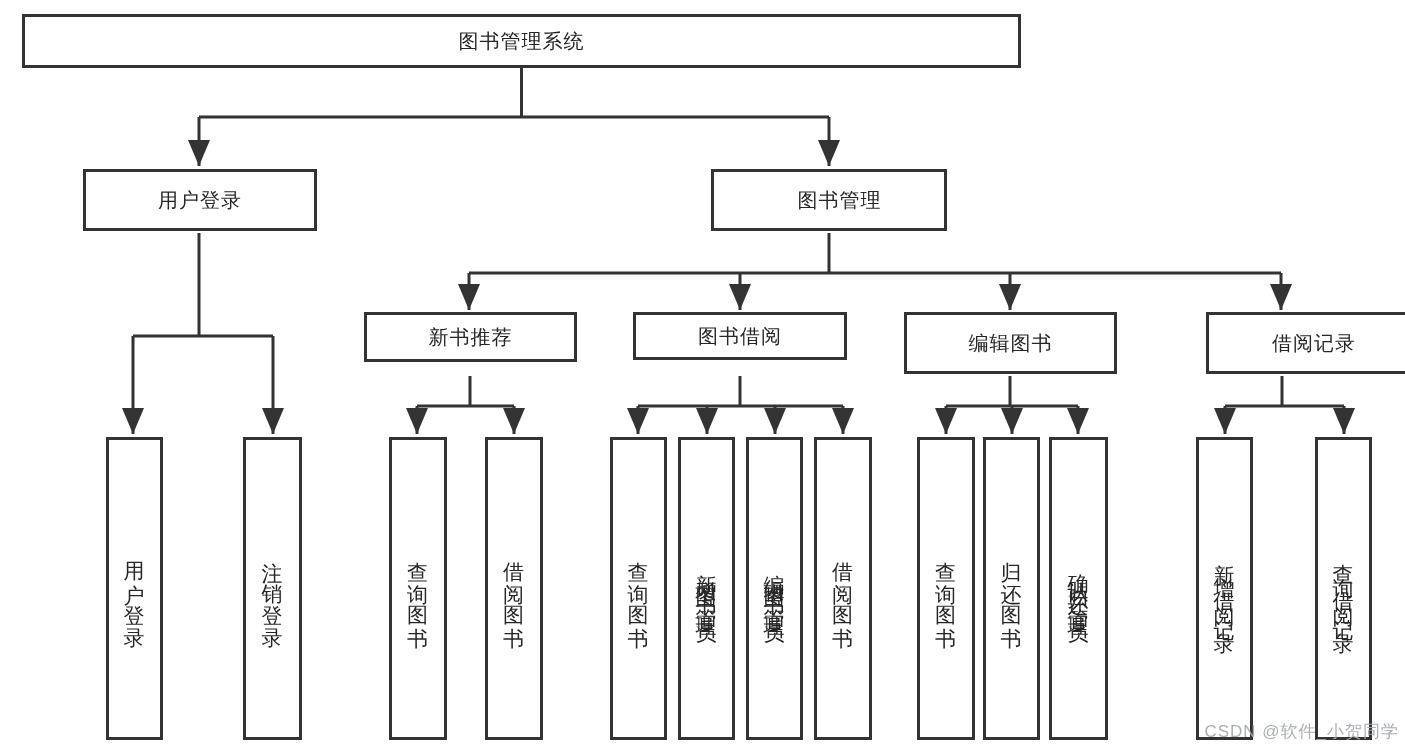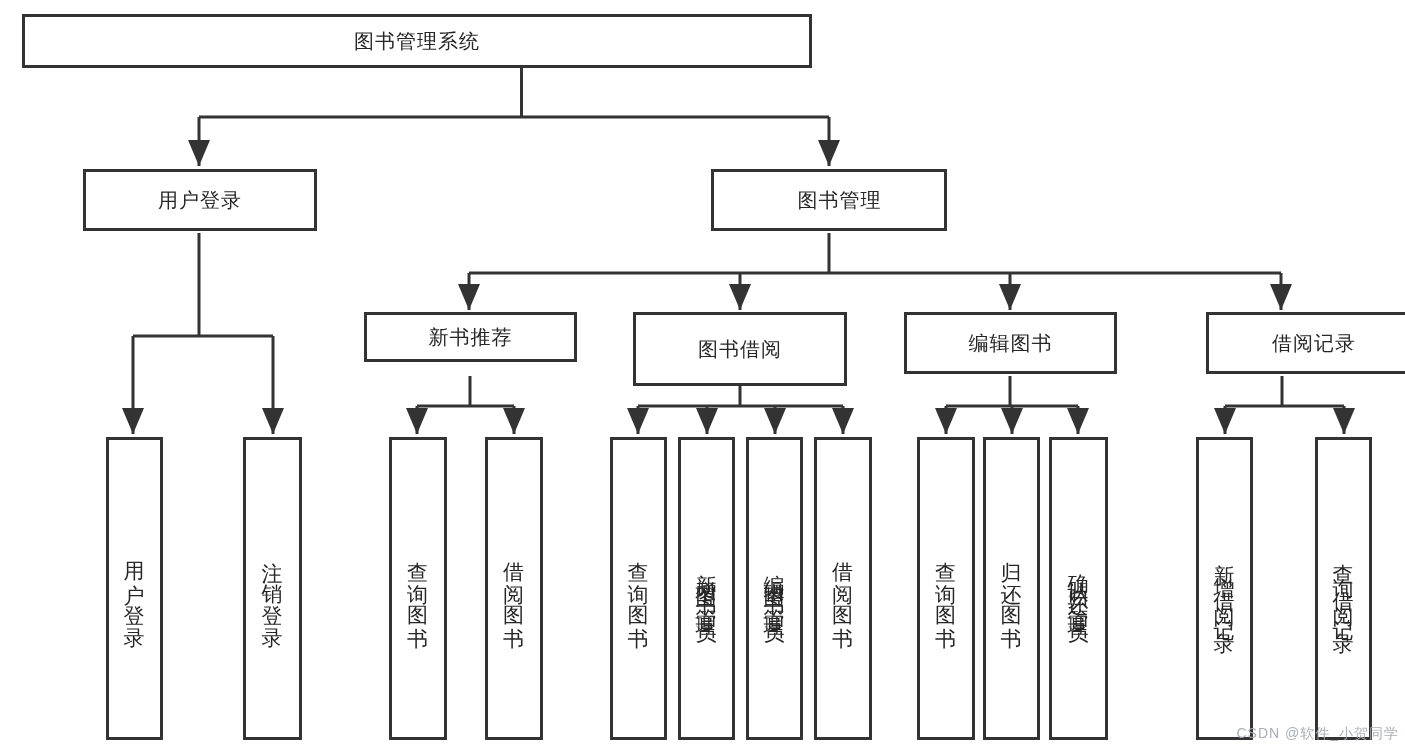--- a/index.html
+++ b/index.html
@@ -38,21 +38,21 @@
     white-space: nowrap;
     line-height: 1;
   }
   .sp4 span { letter-spacing: 22px; }
   .sp6 span { letter-spacing: 14px; }
   .sp9 span { letter-spacing: 7px; }
   .watermark {
     position: absolute;
     right: 6px;
     bottom: 4px;
-    font-size: 14px;
+    font-size: 17px;
     color: rgba(165, 170, 178, 0.95);
     letter-spacing: 1px;
     white-space: nowrap;
   }
 </style>
 </head>
 <body>
 
 <div class="canvas">
 
@@ -111,35 +111,35 @@
     </g>
 
     <g stroke="#333333" stroke-width="3" fill="none">
       <path d="M1282 376 L1282 406"></path>
       <path d="M1225 406 L1344 406"></path>
       <path d="M1225 406 L1225 434" marker-end="url(#arrow)"></path>
       <path d="M1344 406 L1344 434" marker-end="url(#arrow)"></path>
     </g>
   </svg>
 
-  <div class="box hbox" style="left:22px; top:14px; width:790px; height:54px;">
+  <div class="box hbox" style="left:22px; top:14px; width:999px; height:54px;">
     <span>图书管理系统</span>
   </div>
 
   <div class="box hbox" style="left:83px; top:169px; width:234px; height:62px;">
     <span>用户登录</span>
   </div>
   <div class="box hbox" style="left:711px; top:169px; width:236px; height:62px;padding-left:21px;">
     <span>图书管理</span>
   </div>
 
   <div class="box hbox" style="left:364px; top:312px; width:213px; height:50px;">
     <span>新书推荐</span>
   </div>
-  <div class="box hbox" style="left:633px; top:312px; width:214px; height:74px;">
+  <div class="box hbox" style="left:633px; top:312px; width:214px; height:48px;">
     <span>图书借阅</span>
   </div>
   <div class="box hbox" style="left:904px; top:312px; width:213px; height:62px;">
     <span>编辑图书</span>
   </div>
   <div class="box hbox" style="left:1206px; top:312px; width:216px; height:62px;">
     <span>借阅记录</span>
   </div>
 
   <div class="box vbox sp4" style="left:106px; top:437px; width:57px; height:303px;">

